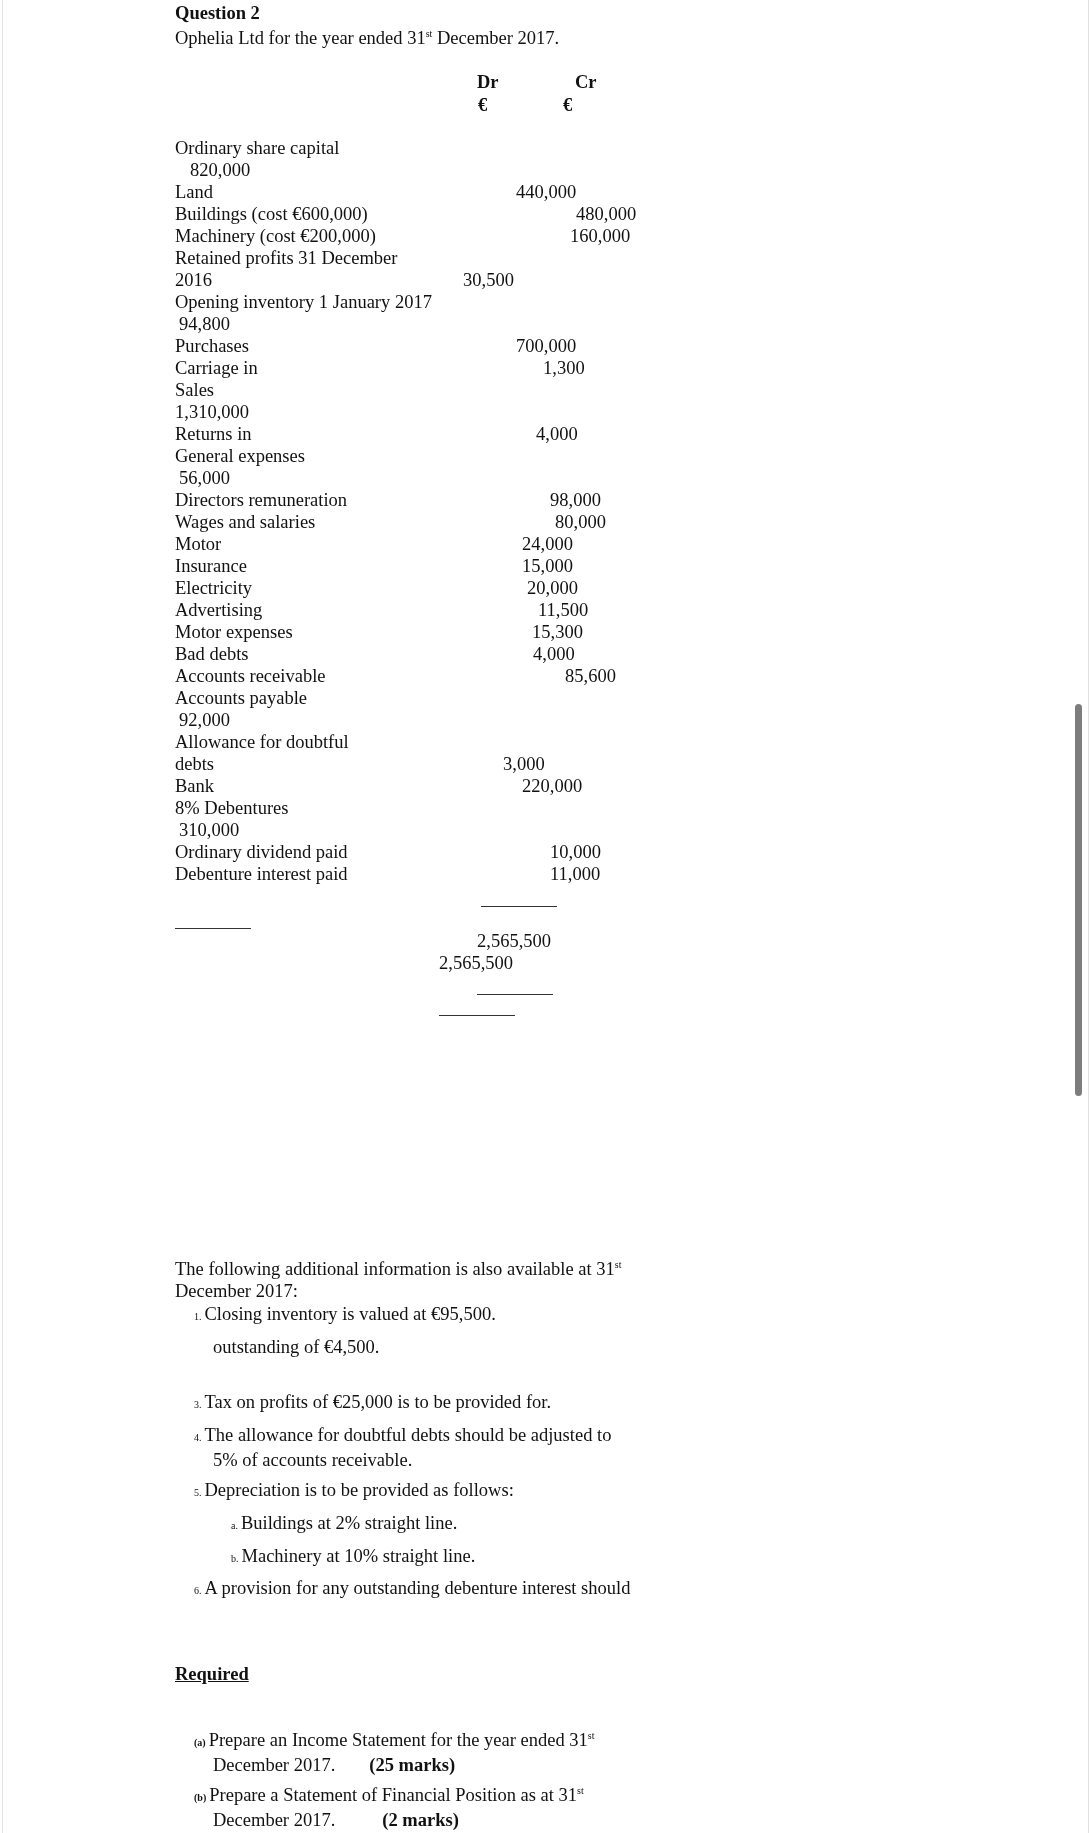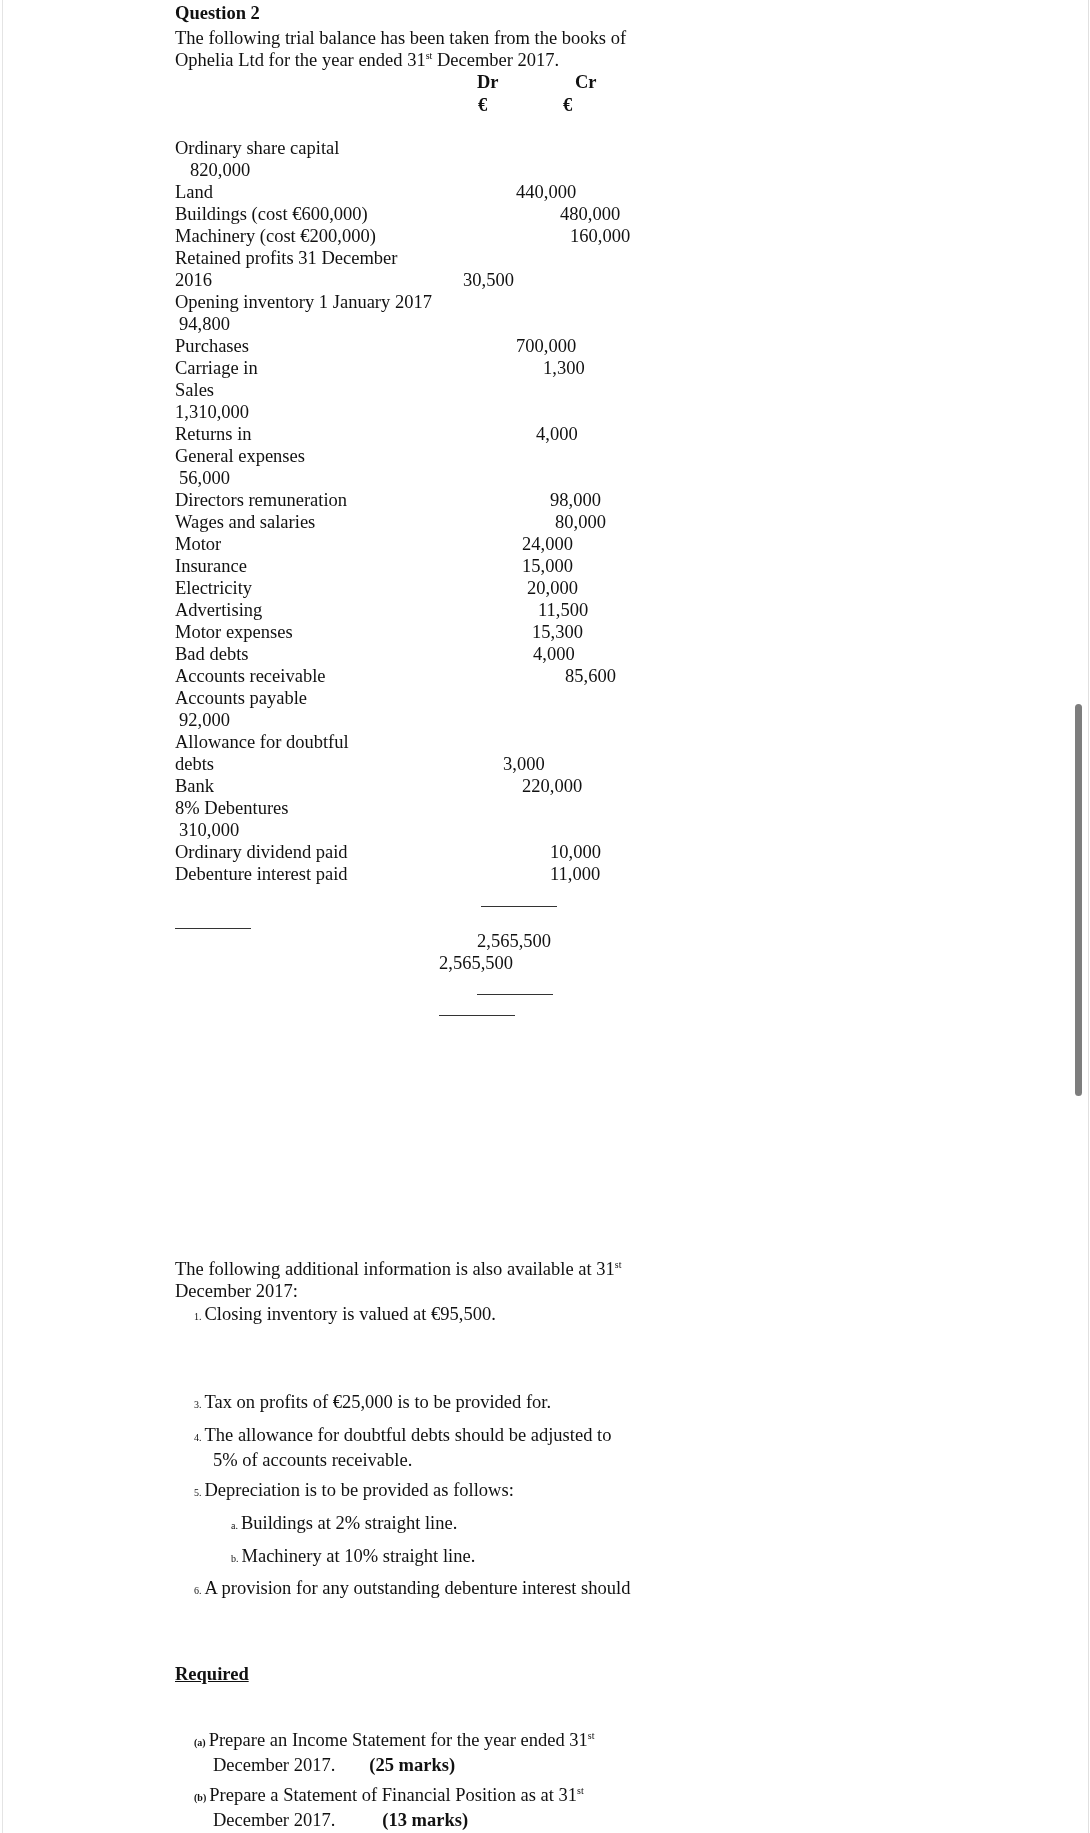--- a/index.html
+++ b/index.html
@@ -28,21 +28,20 @@
   .scrollbar { position: absolute; left: 1075px; top: 704px; width: 7px; height: 392px; border-radius: 4px; background: #7d7d7d; }
 </style>
 </head>
 <body>
 
 <div class="frame-left"></div>
 <div class="frame-right"></div>
 
 <div class="abs title">Question 2</div>
 <div class="abs intro">
-  <div>The following trial balance has been taken from the books of</div>
   <div><span>Ophelia Ltd for the year ended 31</span><sup>st</sup><span> December 2017.</span></div>
 </div>
 
 <div class="abs hdr" style="left:477px; top:71px;">Dr</div>
 <div class="abs hdr" style="left:575px; top:71px;">Cr</div>
 <div class="abs hdr" style="left:478px; top:94px;">€</div>
 <div class="abs hdr" style="left:563px; top:94px;">€</div>
 
 <div>
   <div class="tb-row" style="top:137px">
@@ -50,21 +49,21 @@
     </div>
   <div class="tb-row" style="top:159px">
       <span class="tb-amt" style="left:190px">820,000</span>
     </div>
   <div class="tb-row" style="top:181px">
       <span class="tb-label">Land</span>
       <span class="tb-amt" style="left:516px">440,000</span>
     </div>
   <div class="tb-row" style="top:203px">
       <span class="tb-label">Buildings (cost €600,000)</span>
-      <span class="tb-amt" style="left:560px">480,000</span>
+      <span class="tb-amt" style="left:576px">480,000</span>
     </div>
   <div class="tb-row" style="top:225px">
       <span class="tb-label">Machinery (cost €200,000)</span>
       <span class="tb-amt" style="left:570px">160,000</span>
     </div>
   <div class="tb-row" style="top:247px">
       <span class="tb-label">Retained profits 31 December</span>
     </div>
   <div class="tb-row" style="top:269px">
       <span class="tb-label">2016</span>
@@ -177,20 +176,21 @@
 <div class="rule" style="left:439px; top:1015px; width:76px;"></div>
 
 <div class="info">
   <div><span>The following additional information is also available at 31</span><sup>st</sup></div>
   <div>December 2017:</div>
 </div>
 
 <div class="li" style="left:194px; top:1303px;"><span class="num">1.</span><span>Closing inventory is valued at €95,500.</span></div>
 
 <div class="li" style="left:194px; top:1336px;">
+  <div style="padding-left:19px">outstanding of €4,500.</div>
 </div>
 
 <div class="li" style="left:194px; top:1391px;"><span class="num">3.</span><span>Tax on profits of €25,000 is to be provided for.</span></div>
 
 <div class="li" style="left:194px; top:1424px;">
   <div><span class="num">4.</span><span>The allowance for doubtful debts should be adjusted to</span></div>
   <div style="padding-left:19px">5% of accounts receivable.</div>
 </div>
 
 <div class="li" style="left:194px; top:1479px;"><span class="num">5.</span><span>Depreciation is to be provided as follows:</span></div>
@@ -205,16 +205,16 @@
 
 <div class="abs req">Required</div>
 
 <div class="li" style="left:194px; top:1729px;">
   <div><span class="num bold">(a)</span><span>Prepare an Income Statement for the year ended 31</span><sup>st</sup></div>
   <div style="padding-left:19px"><span>December 2017.</span><span class="bold" style="margin-left:34px">(25 marks)</span></div>
 </div>
 
 <div class="li" style="left:194px; top:1784px;">
   <div><span class="num bold">(b)</span><span>Prepare a Statement of Financial Position as at 31</span><sup>st</sup></div>
-  <div style="padding-left:19px"><span>December 2017.</span><span class="bold" style="margin-left:47px">(13 marks)</span></div>
+  <div style="padding-left:19px"><span>December 2017.</span><span class="bold" style="margin-left:47px">(2 marks)</span></div>
 </div>
 
 <div class="scrollbar"></div>
 
 </body></html>

